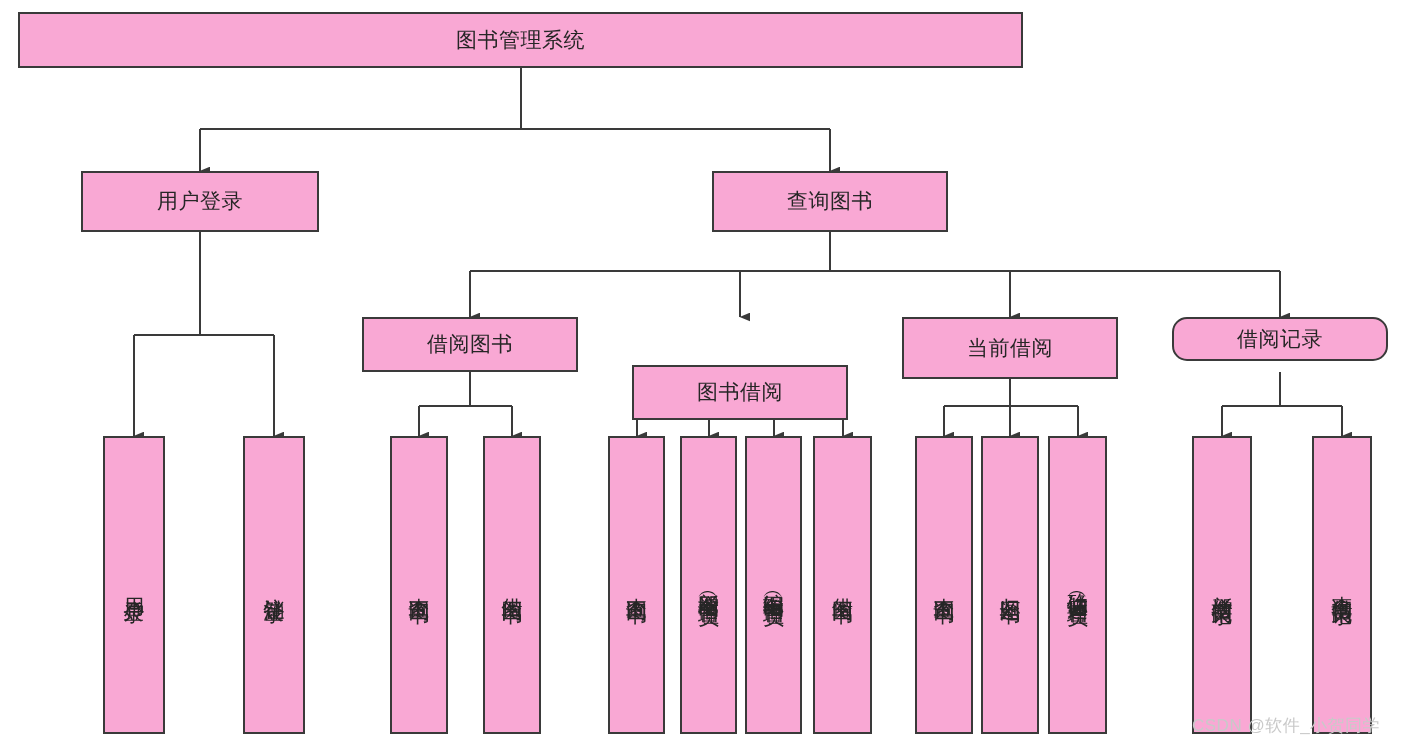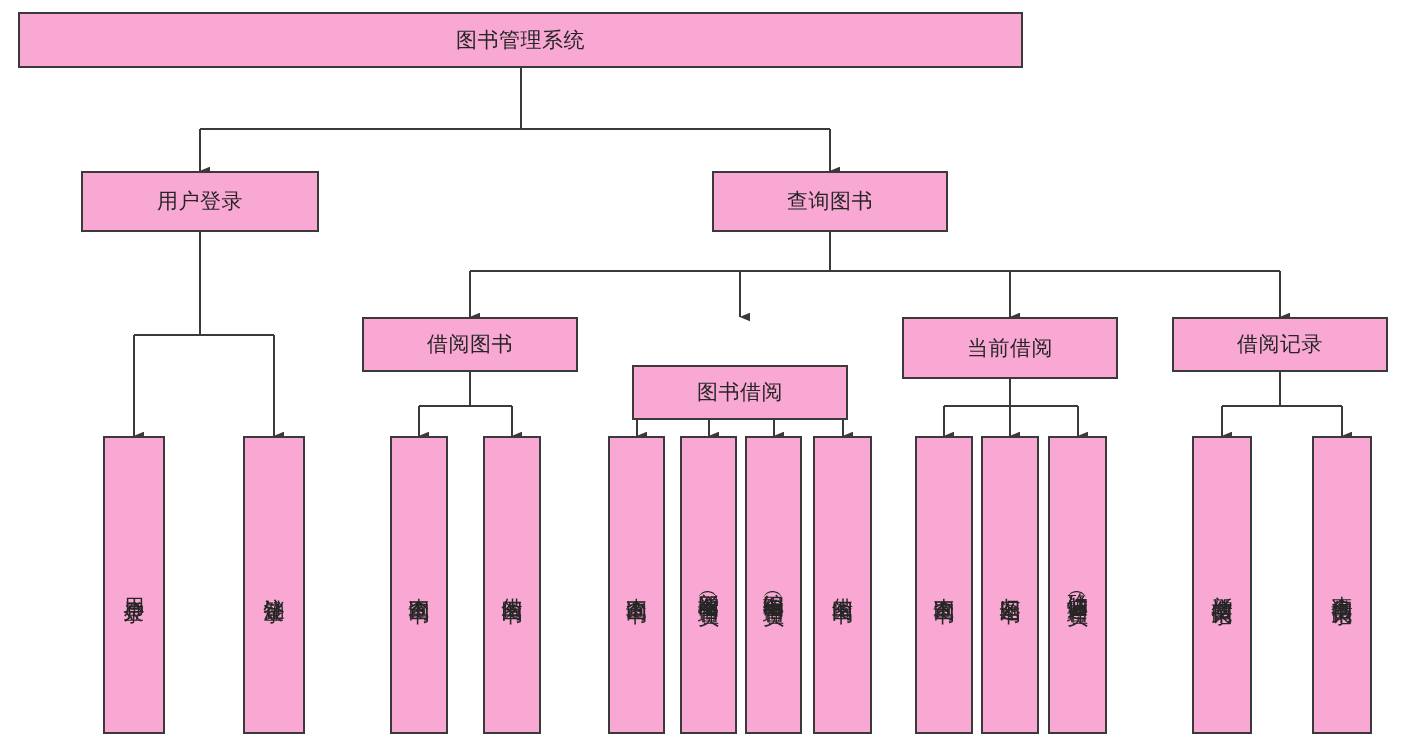--- a/index.html
+++ b/index.html
@@ -131,21 +131,21 @@
       </div>
       <div class="node horizontal" style="left: 362px; top: 317px; width: 216px; height: 55px;">
         <span class="node-label">借阅图书</span>
       </div>
       <div class="node horizontal" style="left: 632px; top: 317px; width: 216px; height: 55px; margin-top: 48px;">
         <span class="node-label">图书借阅</span>
       </div>
       <div class="node horizontal" style="left: 902px; top: 317px; width: 216px; height: 62px; justify-content: center;">
         <span class="node-label">当前借阅</span>
       </div>
-      <div class="node horizontal" style="left: 1172px; top: 317px; width: 216px; height: 55px;">
+      <div class="node horizontal" style="left: 1172px; top: 317px; width: 216px; height: 44px; border-radius: 15px;">
         <span class="node-label">借阅记录</span>
       </div>
       <div class="node vertical" style="left: 103px; top: 436px; width: 62px; height: 298px;">
         <span class="node-label">用户登录</span>
       </div>
       <div class="node vertical" style="left: 243px; top: 436px; width: 62px; height: 298px;">
         <span class="node-label">注销登录</span>
       </div>
       <div class="node vertical" style="left: 390px; top: 436px; width: 58px; height: 298px;">
         <span class="node-label">查询图书</span>
@@ -175,14 +175,15 @@
         <span class="node-label">确认归还（管理员）</span>
       </div>
       <div class="node vertical" style="left: 1192px; top: 436px; width: 60px; height: 298px;">
         <span class="node-label">新增借阅记录</span>
       </div>
       <div class="node vertical" style="left: 1312px; top: 436px; width: 60px; height: 298px;">
         <span class="node-label">查询借阅记录</span>
       </div>
     </div>
 
+  <div class="watermark" style="left: 1192px; top: 714px;">CSDN @软件_小贺同学</div>
 
 </div>
 
 </body></html>

